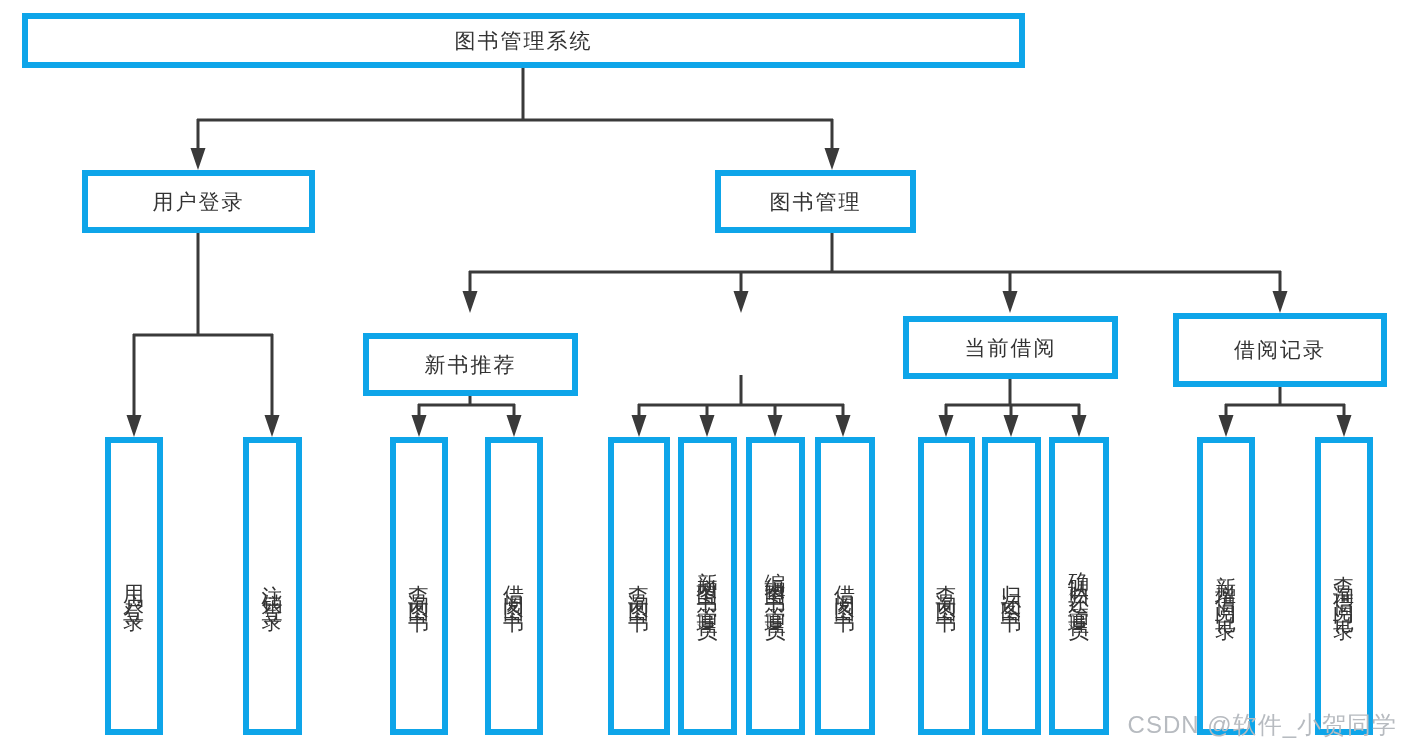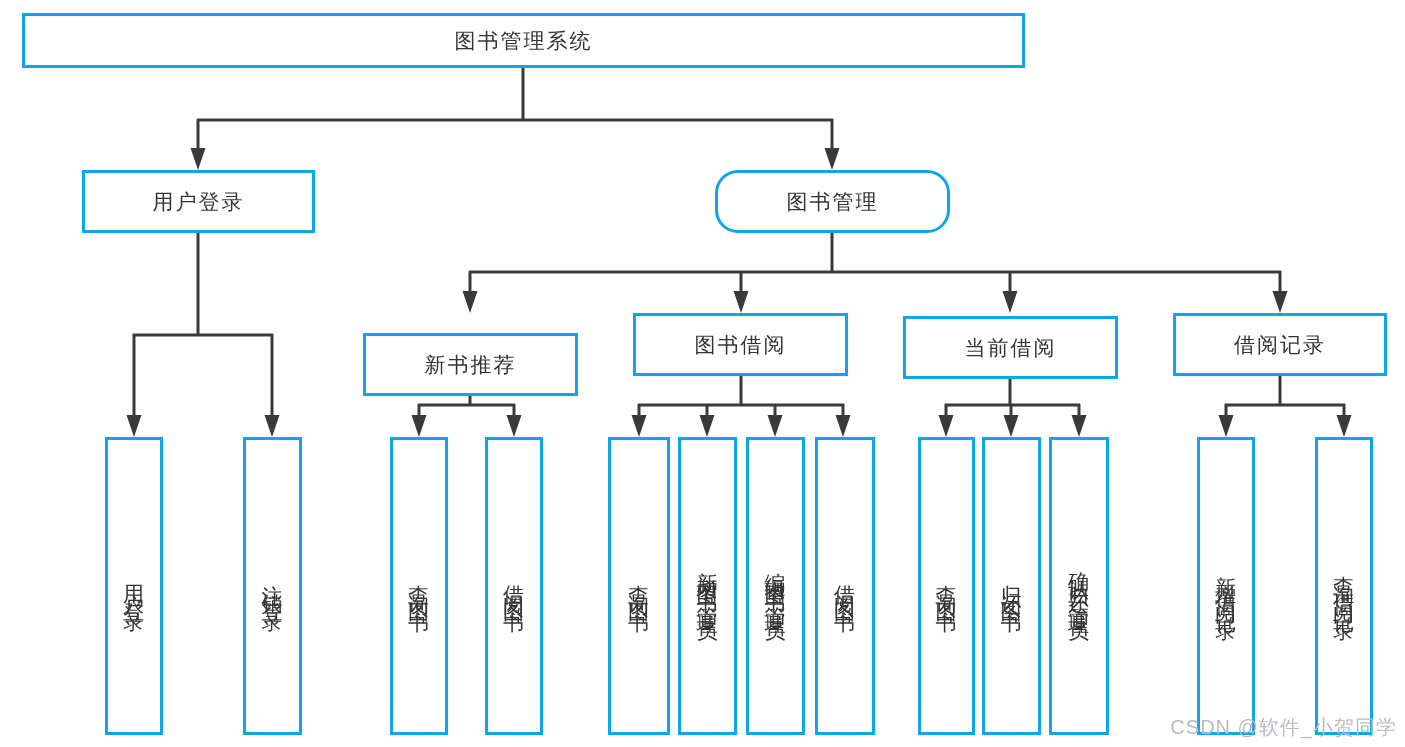--- a/index.html
+++ b/index.html
@@ -2,54 +2,54 @@
 <html><head>
 <meta charset="utf-8">
 <style>
   html,body{margin:0;padding:0;background:#fff;}
   .canvas{
     position:relative;width:1405px;height:747px;background:#fff;
     font-family:"Liberation Sans","DejaVu Sans",sans-serif;overflow:hidden;
   }
   .wires{position:absolute;left:0;top:0;width:1405px;height:747px;}
   .box{
-    position:absolute;box-sizing:border-box;border:3px solid #0ea5e9;background:#fff;
+    position:absolute;box-sizing:border-box;border:6px solid #0ea5e9;background:#fff;
     display:flex;align-items:center;justify-content:center;color:#333;
   }
   .hlabel{font-size:21px;letter-spacing:2px;white-space:nowrap;}
   .leaf{top:437px;height:298px;}
   .leaf .vlabel{
     writing-mode:vertical-rl;text-orientation:mixed;
     font-size:21px;line-height:1;letter-spacing:9px;white-space:nowrap;
   }
   .leaf.long .vlabel{letter-spacing:7px;}
   
   #b-root  {left:22px;  top:13px;  width:1003px;height:55px;}
   #b-login {left:82px;  top:170px; width:233px; height:63px;}
-  #b-mgmt  {left:715px; top:170px; width:235px; height:63px;border-radius:23px;}
+  #b-mgmt  {left:715px; top:170px; width:201px; height:63px;}
   #b-new   {left:363px; top:313px; width:215px; height:63px;margin-top:20px;}
   #b-borrow{left:633px; top:313px; width:215px; height:63px;}
   #b-cur   {left:903px; top:316px; width:215px; height:63px;}
-  #b-rec   {left:1173px;top:313px; width:214px; height:63px;}
+  #b-rec   {left:1173px;top:313px; width:214px; height:74px;}
   
   #f1 {left:105px; width:58px;}
   #f2 {left:243px; width:59px;}
   #f3 {left:390px; width:58px;}
   #f4 {left:485px; width:58px;}
   #f5 {left:608px; width:62px;}
   #f6 {left:678px; width:59px;}
   #f7 {left:746px; width:59px;}
   #f8 {left:815px; width:60px;}
   #f9 {left:918px; width:57px;}
   #f10{left:982px; width:59px;}
   #f11{left:1049px;width:60px;}
   #f12{left:1197px;width:58px;}
   #f13{left:1315px;width:58px;}
   .watermark{
-    position:absolute;right:8px;bottom:6px;font-size:20px;letter-spacing:1px;
+    position:absolute;right:8px;bottom:6px;font-size:24px;letter-spacing:1px;
     color:#b7bbc0;white-space:nowrap;z-index:5;
   }
 </style>
 </head>
 <body>
 
 <div class="canvas">
 
   <svg class="wires" viewBox="0 0 1405 747" aria-hidden="true">
 
@@ -86,23 +86,20 @@
 
   <div class="box" id="b-login">
     <span class="hlabel">用户登录</span>
   </div>
   <div class="box" id="b-mgmt">
     <span class="hlabel">图书管理</span>
   </div>
 
   <div class="box" id="b-new">
     <span class="hlabel">新书推荐</span>
-  </div>
-  <div class="box" id="b-borrow">
-    <span class="hlabel">图书借阅</span>
   </div>
   <div class="box" id="b-cur">
     <span class="hlabel">当前借阅</span>
   </div>
   <div class="box" id="b-rec">
     <span class="hlabel">借阅记录</span>
   </div>
 
   <div class="box leaf" id="f1">
     <span class="vlabel">用户登录</span>

